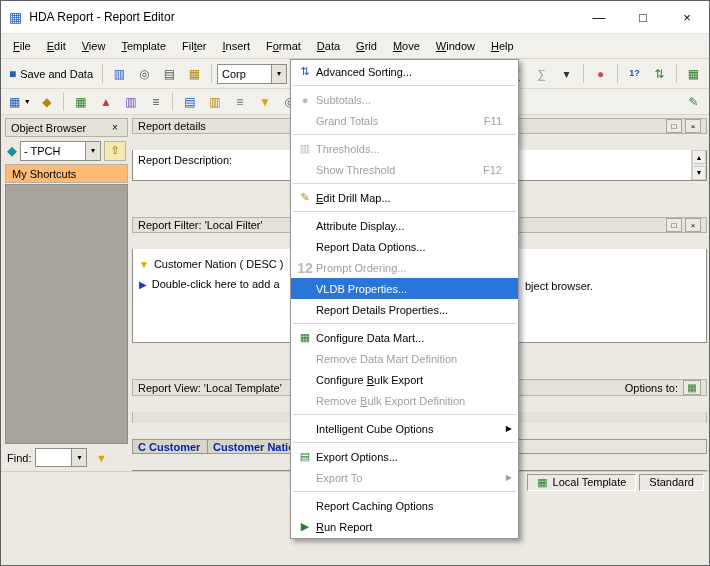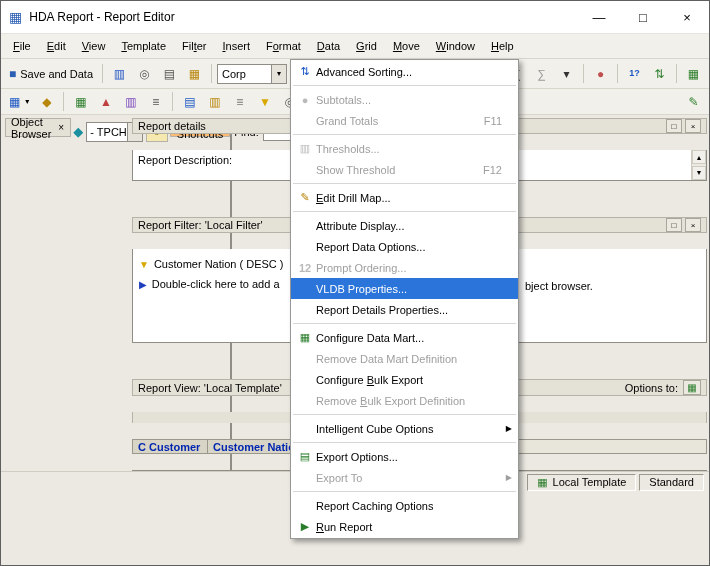--- a/index.html
+++ b/index.html
@@ -27,21 +27,21 @@
   .tlbl{white-space:nowrap;}
   .tbsep{width:1px;height:19px;background:#c9c6bc;margin:0 3px;}
   .tbspace{flex:1;}
   .tcombo{height:20px;background:#fff;border:1px solid #8f8d85;display:flex;align-items:center;}
   .tcombo-v{flex:1;padding-left:4px;overflow:hidden;white-space:nowrap;}
   .dd{width:15px;height:100%;background:#e6e3da;border-left:1px solid #8f8d85;display:flex;
       align-items:center;justify-content:center;font-size:8px;}
   .ddm{font-size:8px;margin-left:1px;}
   
   .bodyarea{height:356px;display:flex;padding:3px 2px 0 4px;}
-  .sidebar{width:123px;display:flex;flex-direction:row;}
+  .sidebar{width:123px;display:flex;flex-direction:column;}
   .panehead{height:19px;background:#e4e1d6;border:1px solid #b5b2a8;display:flex;align-items:center;padding:0 5px;}
   .panehead .x{margin-left:auto;font-size:10px;width:14px;text-align:center;}
   .sbrow{height:27px;display:flex;align-items:center;gap:3px;padding:3px 2px;}
   .proj{font-size:13px;color:#1a8fa0;}
   .sbcombo{flex:1;height:20px;background:#fff;border:1px solid #8f8d85;display:flex;align-items:center;}
   .sbcombo .v{flex:1;padding-left:3px;white-space:nowrap;overflow:hidden;}
   .upbtn{width:22px;height:20px;border:1px solid #b5b2a8;background:#f6e9b0;display:flex;align-items:center;
          justify-content:center;font-size:11px;color:#8a6d00;}
   .shortbar{height:19px;background:#fdba74;border:1px solid #b5b2a8;display:flex;align-items:center;padding:0 6px;}
   .sblist{flex:1;background:#a8a49b;border:1px solid #8f8d85;margin-top:1px;}
@@ -76,21 +76,21 @@
              background:#ece9e2;border-top:1px solid #cfccc2;}
   .seg{height:17px;border:1px solid;border-color:#9a978d #fff #fff #9a978d;display:flex;align-items:center;
        padding:0 9px;gap:5px;background:#ece9e2;white-space:nowrap;}
   .seg .gly{font-size:11px;}
   .bottomfill{flex:1;}
   
   .dropmenu{position:absolute;left:289px;top:58px;width:229px;background:#fff;border:1px solid #979797;
             box-shadow:3px 3px 5px rgba(0,0,0,.35);z-index:20;padding:1px 0;}
   .m-row{height:21px;display:flex;align-items:center;padding:0 6px 0 3px;}
   .m-ic{width:22px;text-align:center;font-size:11px;flex:none;}
-  .m-ic.small{font-size:11px;font-weight:bold;}
+  .m-ic.small{font-size:14px;font-weight:bold;}
   .m-lb{white-space:nowrap;}
   .m-sc{margin-left:auto;padding-right:10px;}
   .m-sub{margin-left:auto;font-size:8px;}
   .m-row.dis{color:#9e9e9e;}
   .m-row.hl{background:#2b74d9;color:#fff;}
   .m-sep{height:1px;background:#d6d6d6;margin:3px 2px;}
   u{text-decoration:underline;}
 </style>
 </head>
 <body>

